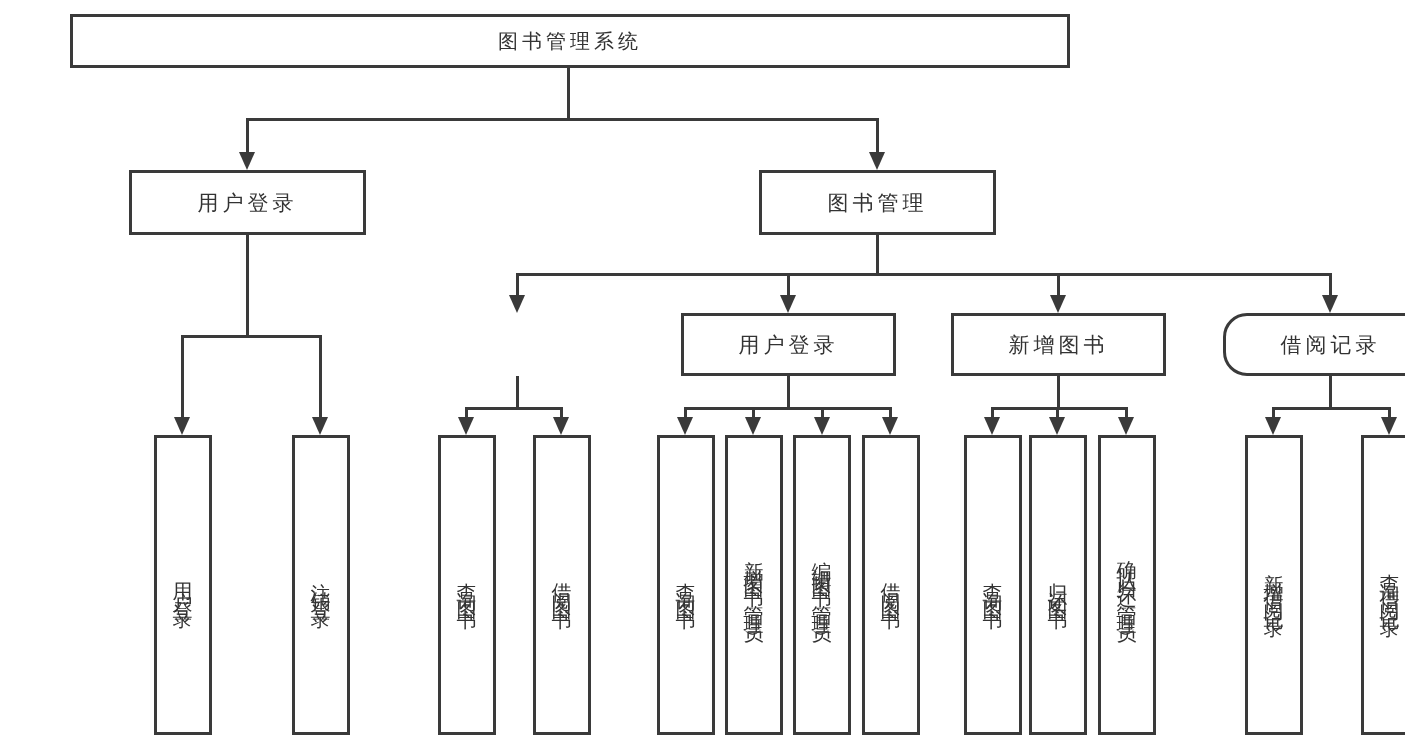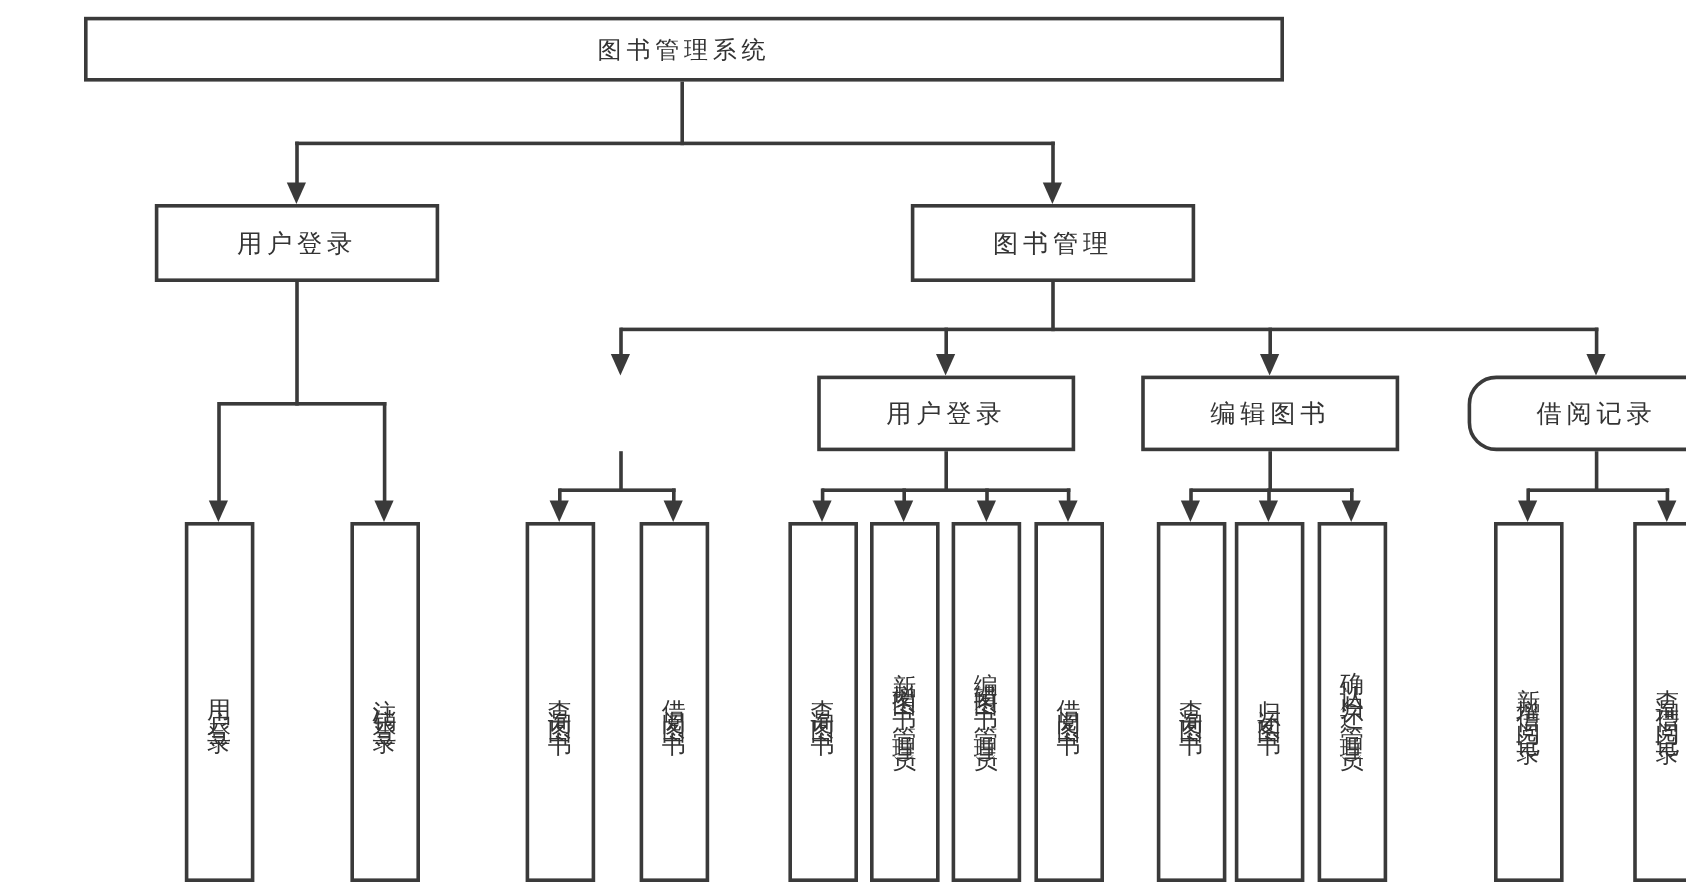--- a/index.html
+++ b/index.html
@@ -45,21 +45,21 @@
     <span>用户登录</span>
   </div>
   <div class="node l2" style="left:711px;">
     <span>图书管理</span>
   </div>
 
   <div class="node l3" style="left:633px;">
     <span>用户登录</span>
   </div>
   <div class="node l3" style="left:903px;">
-    <span>编辑图书</span>
+    <span>新增图书</span>
   </div>
   <div class="node l3" style="left:1175px;border-radius:24px;">
     <span>借阅记录</span>
   </div>
 
   <div class="vnode" style="left:106px;">
     <span>用户登录</span>
   </div>
   <div class="vnode" style="left:244px;">
     <span>注销登录</span>

